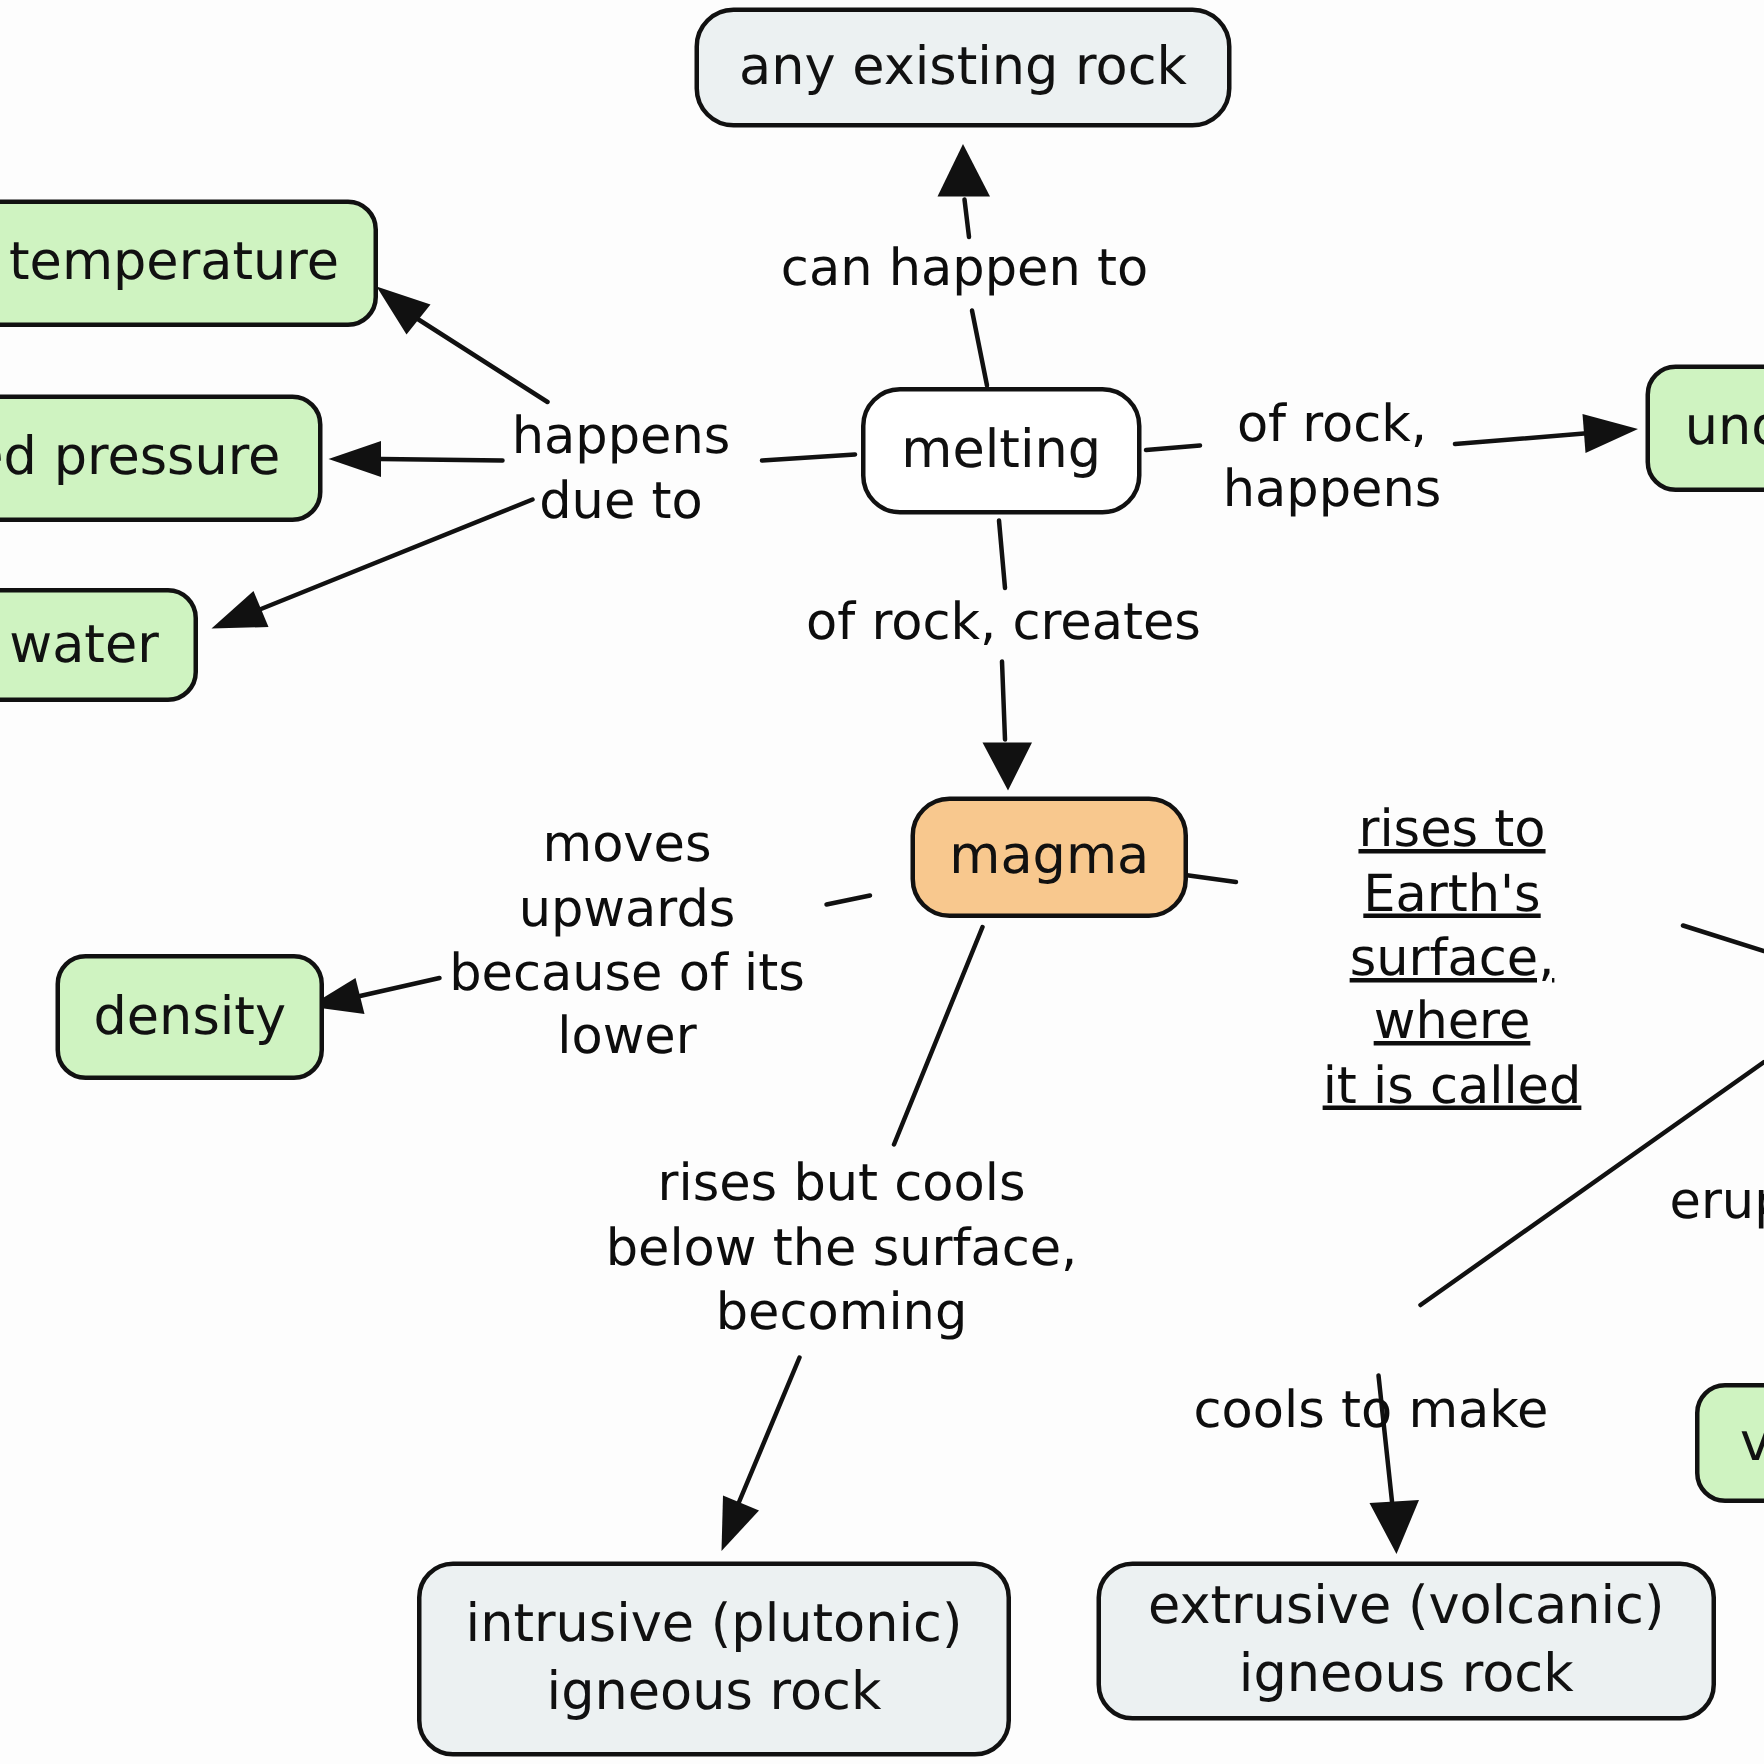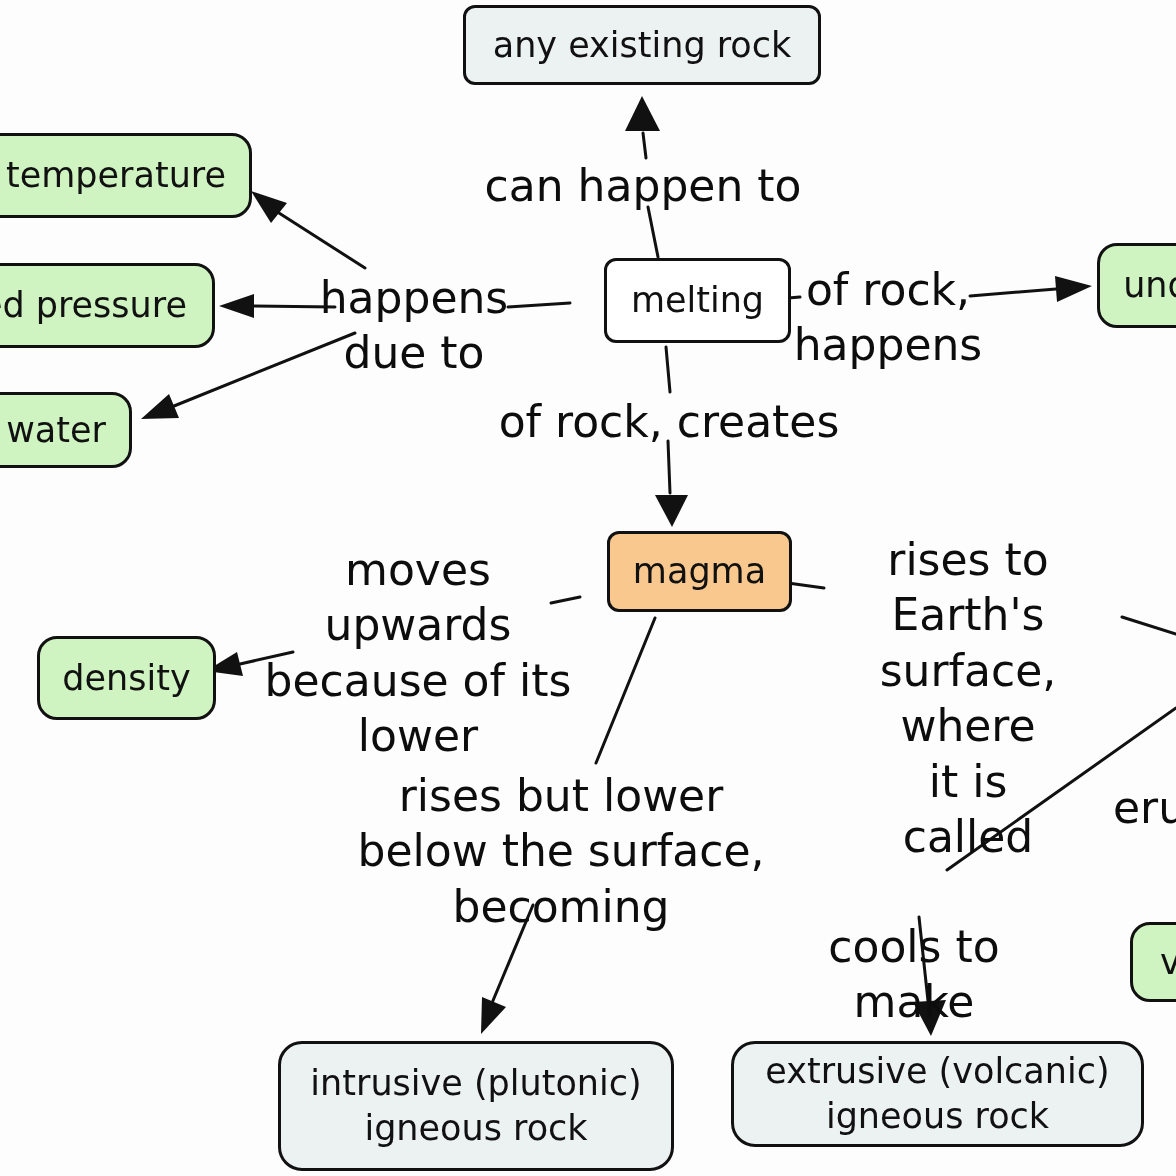--- a/index.html
+++ b/index.html
@@ -20,25 +20,25 @@
     text-align:center;
     font-size:35px;line-height:1.28;
     white-space:pre-line;
     background:#ffffff;
   }
   .node.green{background:#cff3c1;}
   .node.gray{background:#ecf1f2;}
   .node.orange{background:#f8c88e;margin-left:26px;}
   .node.white{background:#ffffff;}
   .r20{border-radius:20px;}
-  .r26{border-radius:12px;}
+  .r26{border-radius:26px;}
   .r30{border-radius:24px;}
   .edge-label{
     position:absolute;
-    font-size:44px;line-height:1.26;
+    font-size:34px;line-height:1.26;
     text-align:center;white-space:pre-line;
     transform:translateX(-50%);
     color:#0d0d0d;
   }
   .edge-label.left-anchored{transform:none;text-align:left;}
 </style>
 </head>
 <body>
 
 <div class="canvas">
@@ -94,21 +94,21 @@
   </svg>
 
   <div class="node gray r26" style="left:463px;top:5px;width:358px;height:80px;">any existing rock</div>
 
   <div class="node green r20" style="left:-20px;top:133px;width:272px;height:85px;">temperature</div>
 
   <div class="node green r20" style="left:-185px;top:263px;width:400px;height:85px;">decreased pressure</div>
 
   <div class="node green r20" style="left:-20px;top:392px;width:152px;height:76px;">water</div>
 
-  <div class="node white r26" style="left:574px;top:258px;width:187px;height:85px;margin-left:30px;">melting</div>
+  <div class="node white r26" style="left:574px;top:258px;width:187px;height:85px;">melting</div>
 
   <div class="node green r20" style="left:1097px;top:243px;width:278px;height:85px;">underground</div>
 
   <div class="node orange r26" style="left:581px;top:531px;width:185px;height:81px;">magma</div>
 
   <div class="node green r20" style="left:22px;top:636px;width:179px;height:84px;margin-left:15px;">density</div>
 
   <div class="node green r20" style="left:1130px;top:922px;width:196px;height:80px;">volcano</div>
 
   <div class="node gray r30" style="left:278px;top:1041px;width:396px;height:130px;">intrusive (plutonic)
@@ -125,25 +125,25 @@
   <div class="edge-label" style="left:888px;top:262px;">of rock,
 happens</div>
 
   <div class="edge-label" style="left:418px;top:542px;">moves
 upwards
 because of its
 lower</div>
 
   <div class="edge-label" style="left:669px;top:394px;">of rock, creates</div>
 
-  <div class="edge-label" style="left:968px;top:532px;">rises to Earth's
+  <div class="edge-label" style="left:968px;top:532px;text-decoration:underline;">rises to Earth's
 surface, where
 it is called</div>
 
-  <div class="edge-label" style="left:561px;top:768px;">rises but lower
+  <div class="edge-label" style="left:561px;top:768px;">rises but cools
 below the surface,
 becoming</div>
 
   <div class="edge-label" style="left:914px;top:919px;">cools to make</div>
 
   <div class="edge-label left-anchored" style="left:1113px;top:780px;width:280px;">erupts from</div>
 
 </div>
 
 </body></html>

